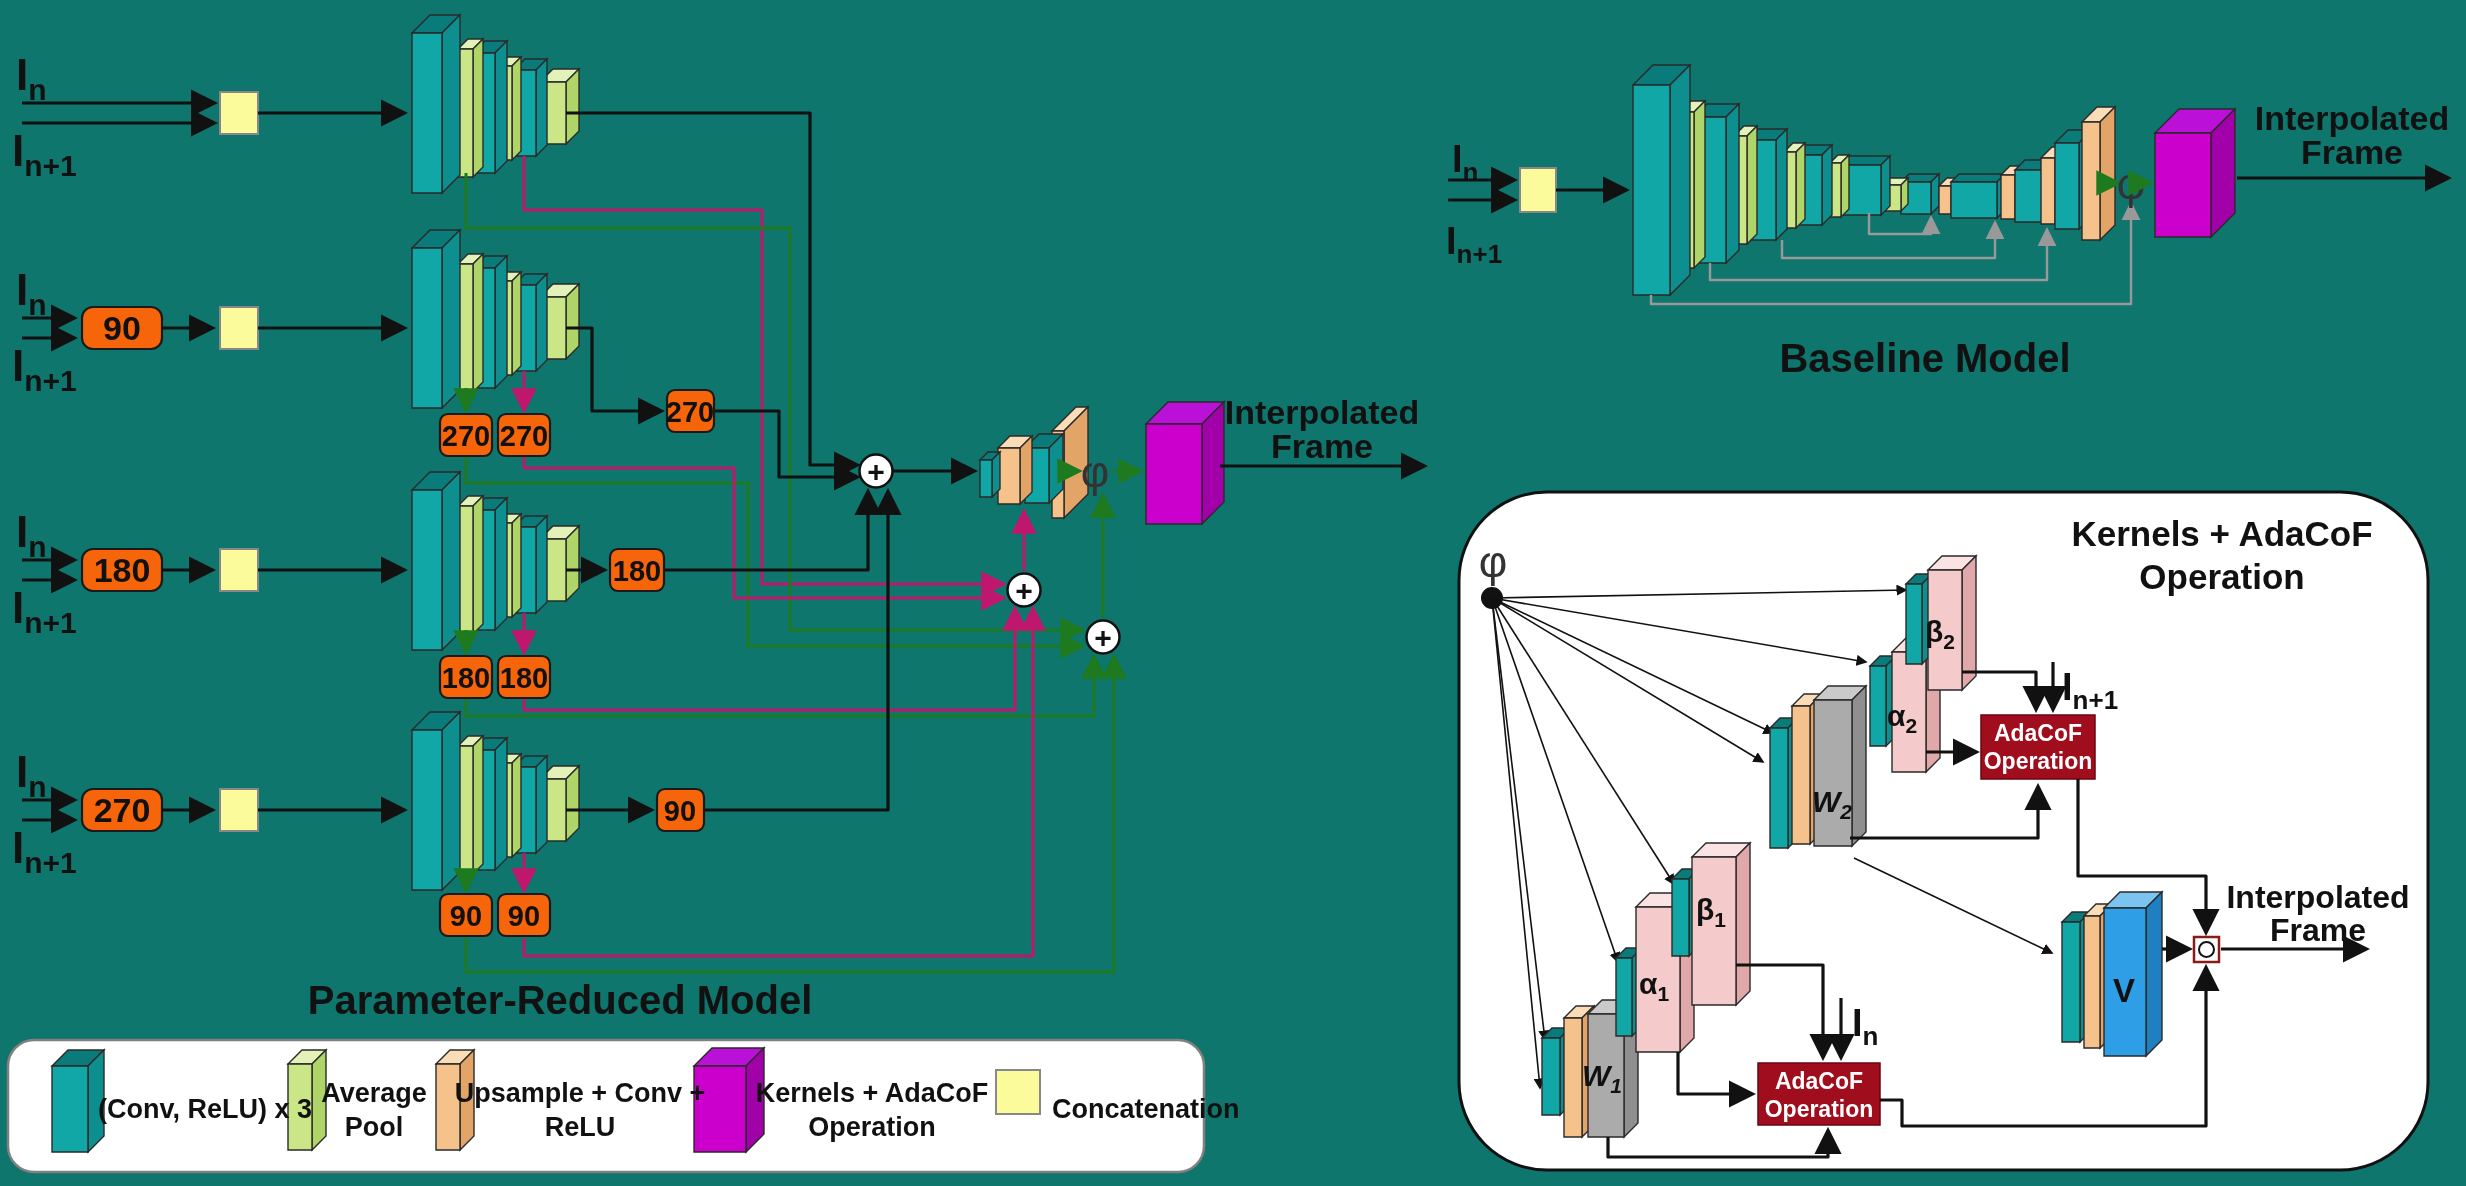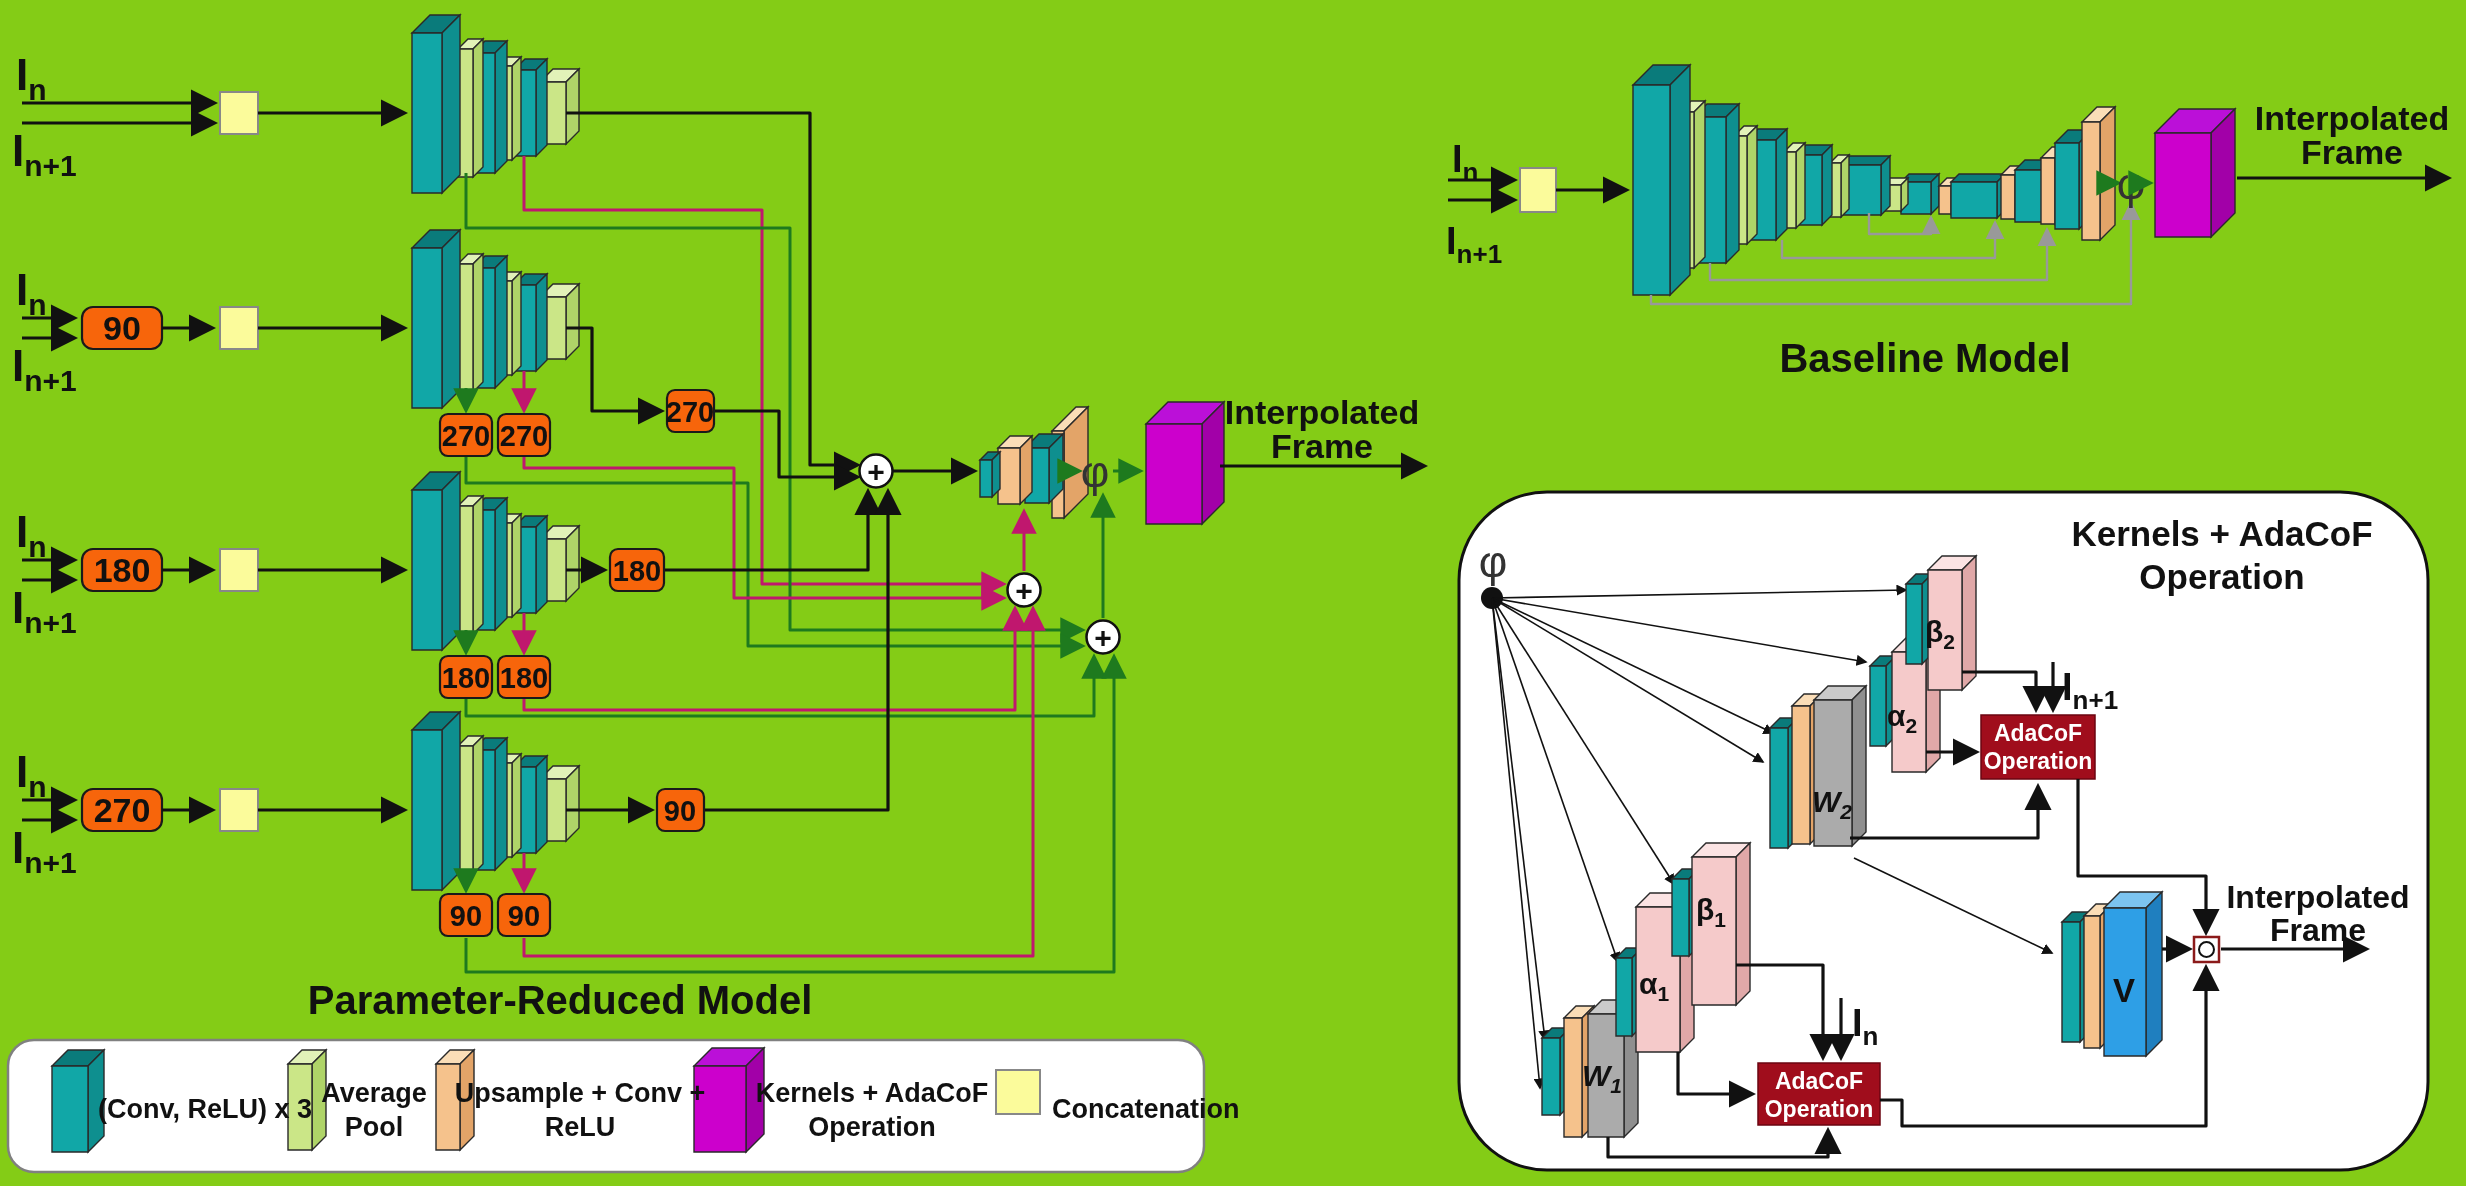--- a/index.html
+++ b/index.html
@@ -1,16 +1,16 @@
 <!DOCTYPE html>
 <html><head>
 <meta charset="utf-8">
 <style>
   html,body{margin:0;padding:0;background:#ffffff;}
-  #stage{position:relative;width:2466px;height:1186px;background:#84cc16;overflow:hidden;}
+  #stage{position:relative;width:2466px;height:1186px;background:#0f766e;overflow:hidden;}
   svg{display:block;}
   text{font-family:"Liberation Sans","DejaVu Sans",sans-serif;font-weight:bold;fill:#111111;}
   .io{font-size:44px;} .io .sub{font-size:30px;}
   .io-sm{font-size:38px;} .io-sm .sub{font-size:26px;}
   .rotlbl{font-size:34px;}
   .boxlbl{font-size:29px;}
   .plus{font-size:30px;}
   .phi{font-size:44px;font-weight:normal;fill:#333333;}
   .interp{font-size:34px;}
   .interp-sm{font-size:32px;}

